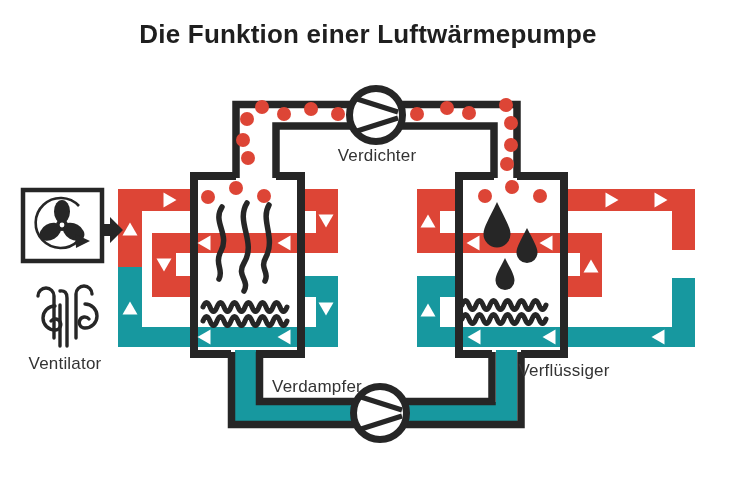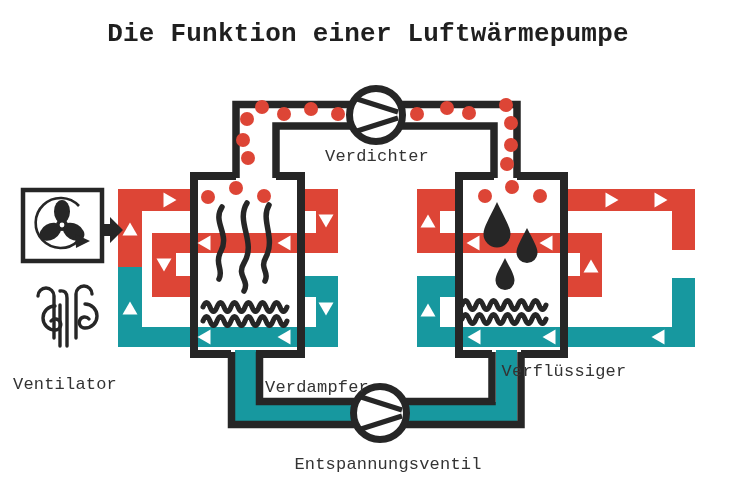--- a/index.html
+++ b/index.html
@@ -7,21 +7,21 @@
     --cold-pipe:#17989f;
     --outline-ink:#262626;
     --label-text:#333333;
     --title-text:#1f1f1f;
     --arrow:#ffffff;
     --background:#ffffff;
   }
   html,body{margin:0;padding:0;background:var(--background);}
   #stage{
     position:relative;width:750px;height:500px;background:var(--background);
-    font-family:Liberation Mono, monospace;overflow:hidden;text-align:right;
+    font-family:Liberation Sans, sans-serif;overflow:hidden;text-align:right;
   }
   #diagram-svg{position:absolute;left:0;top:0;}
   .warm{fill:var(--warm-pipe);}
   .cold{fill:var(--cold-pipe);}
   .whitefill{fill:var(--background);}
   .ink-line{stroke:var(--outline-ink);fill:none;stroke-linejoin:miter;}
   .ink-fill{fill:var(--outline-ink);}
   .dot{fill:var(--warm-pipe);}
   .arrowhead{fill:var(--arrow);}
   .lbl{
@@ -197,23 +197,22 @@
       <path class="ink-line" stroke-width="3.4" d="M 67,346 V 298 Q 67,290 60,291"></path>
       <path class="ink-line" stroke-width="3.4" d="M 54,338 V 296 A 8,8 0 1 0 38,296"></path>
       <path class="ink-line" stroke-width="3.4" d="M 76,338 V 294 A 8,8 0 1 1 92,294"></path>
       <path class="ink-line" stroke-width="3.4" d="M 55,306 A 12,12 0 1 0 55,330 A 5.5,5.5 0 1 0 51,321"></path>
       <path class="ink-line" stroke-width="3.4" d="M 85,304 A 12,12 0 1 1 85,328 A 5.5,5.5 0 1 1 89,319"></path>
     </g>
   </svg>
 
   <div class="title" style="left:368px;top:34px;">Die Funktion einer Luftwärmepumpe</div>
 
-  <div class="lbl" style="left:65px;top:384px;">Ventilator</div>
+  <div class="lbl" style="left:65px;top:364px;">Ventilator</div>
 
   <div class="lbl" style="left:377px;top:156px;">Verdichter</div>
 
   <div class="lbl" style="left:317px;top:387px;">Verdampfer</div>
 
   <div class="lbl" style="left:564px;top:371px;">Verflüssiger</div>
 
 
-  <div class="lbl" style="left:388px;top:464px;">Entspannungsventil</div>
 </div>
 
 </body></html>

